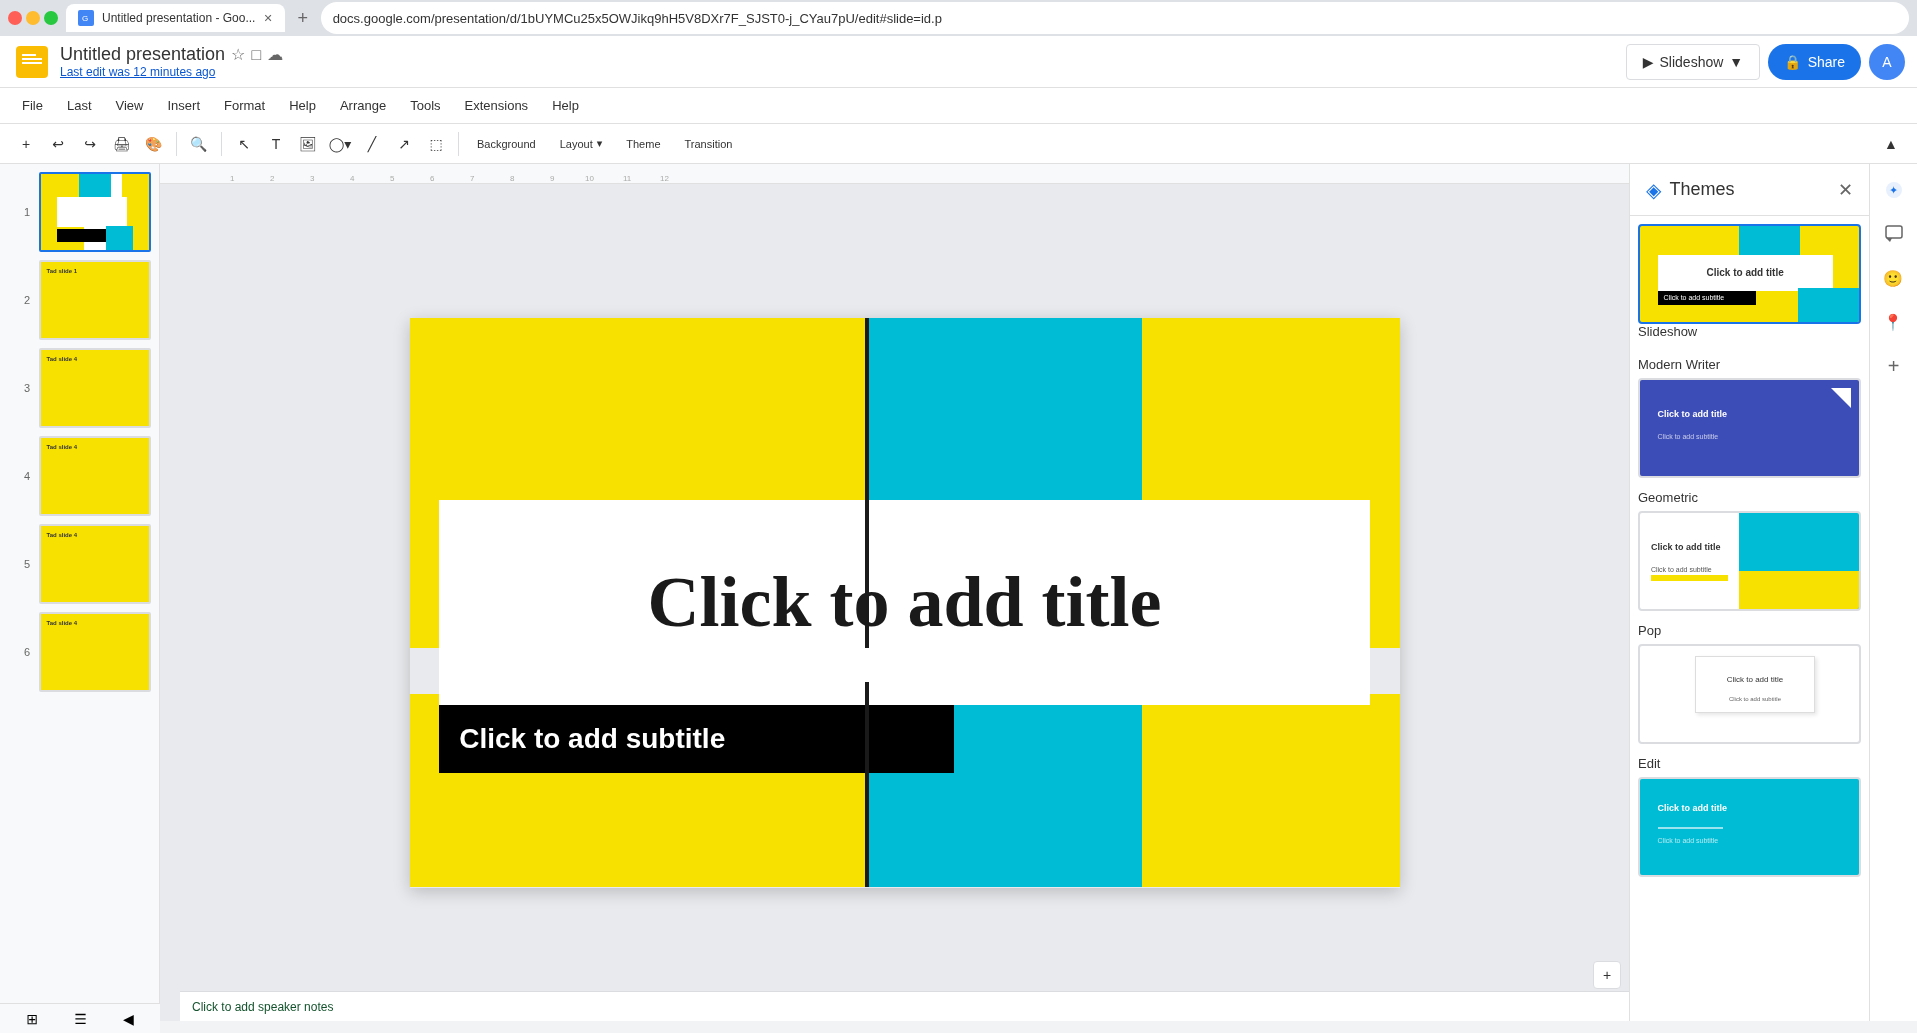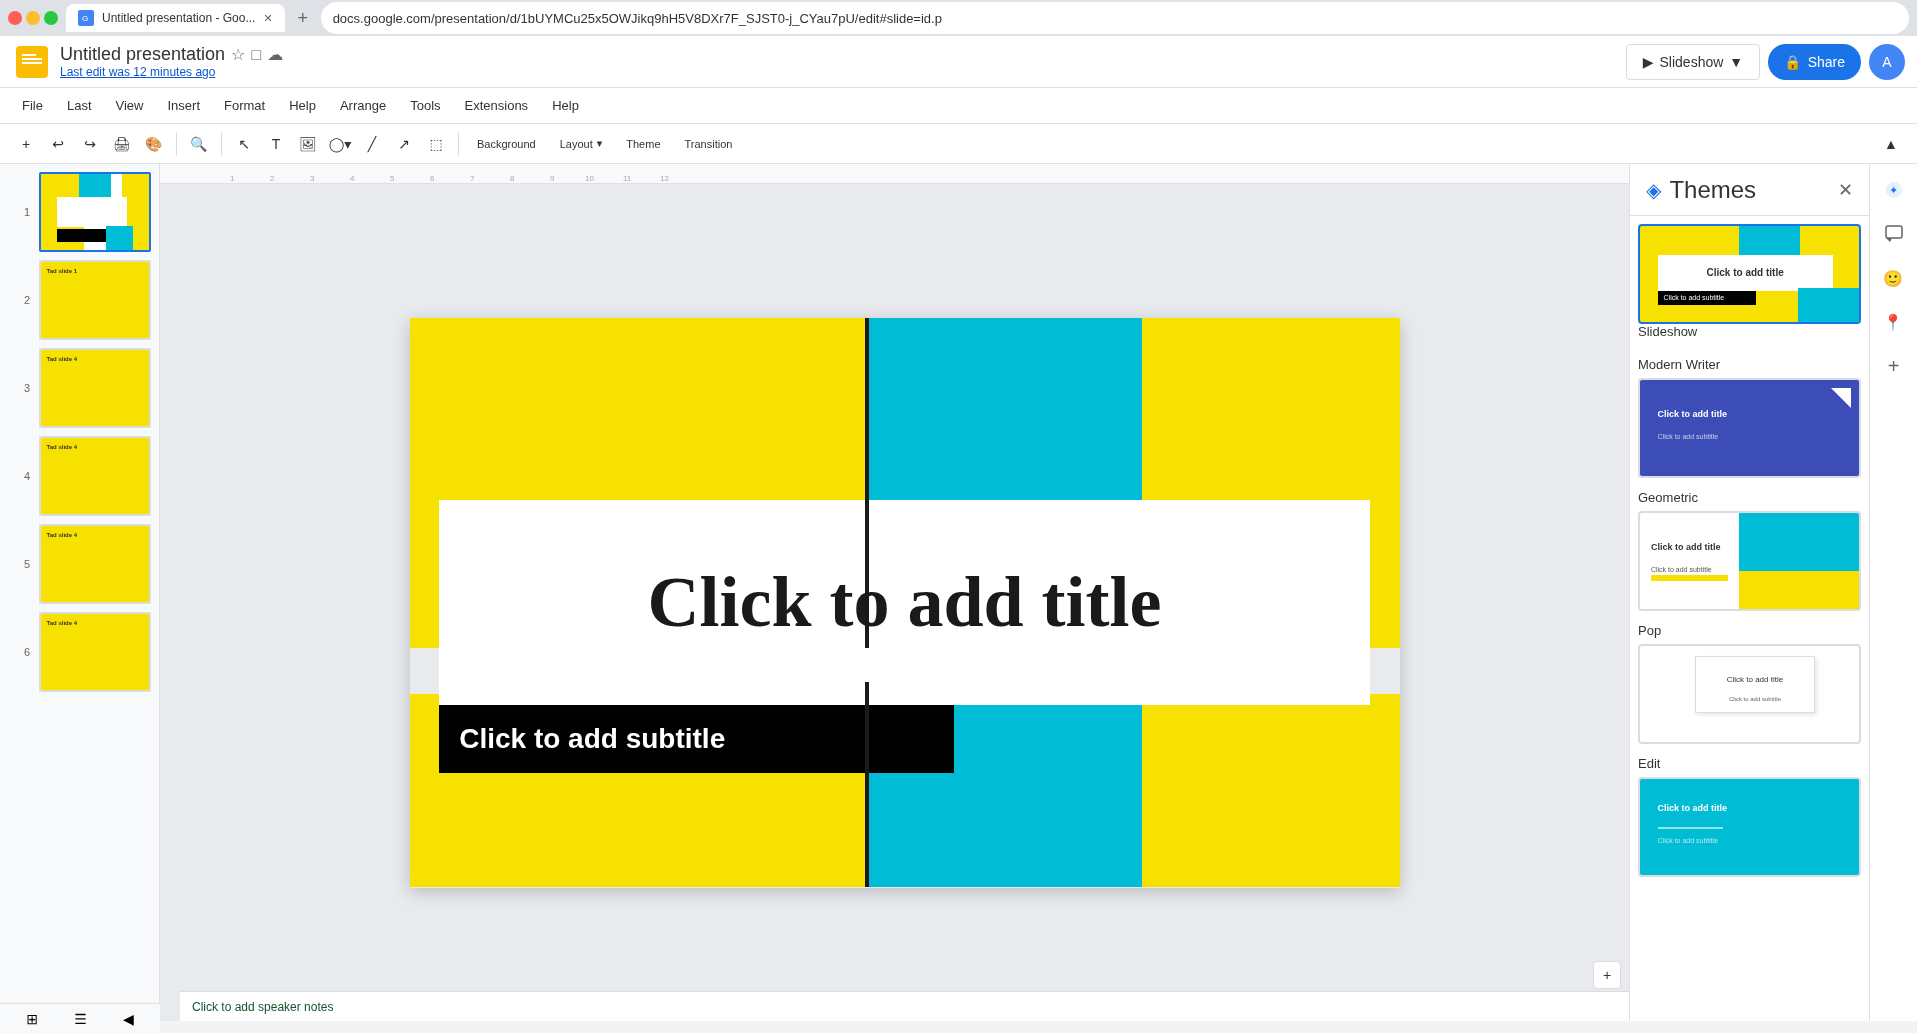--- a/index.html
+++ b/index.html
@@ -253,21 +253,21 @@
       flex-direction: column;
     }
     .right-panel-header {
       height: 52px;
       display: flex;
       align-items: center;
       padding: 0 16px;
       border-bottom: 1px solid #e0e0e0;
       gap: 8px;
     }
-    .right-panel-title { font-size: 24px; color: #333; flex: 1; font-weight: 500; }
+    .right-panel-title { font-size: 18px; color: #333; flex: 1; font-weight: 500; }
     .right-panel-close { cursor: pointer; color: #666; font-size: 18px; }
     .themes-list { flex: 1; overflow-y: auto; padding: 8px; display: flex; flex-direction: column; gap: 12px; }
     .theme-item { cursor: pointer; }
     .theme-name { font-size: 13px; color: #333; margin-bottom: 6px; }
     .theme-preview {
       width: 100%;
       height: 100px;
       border-radius: 4px;
       overflow: hidden;
       position: relative;

